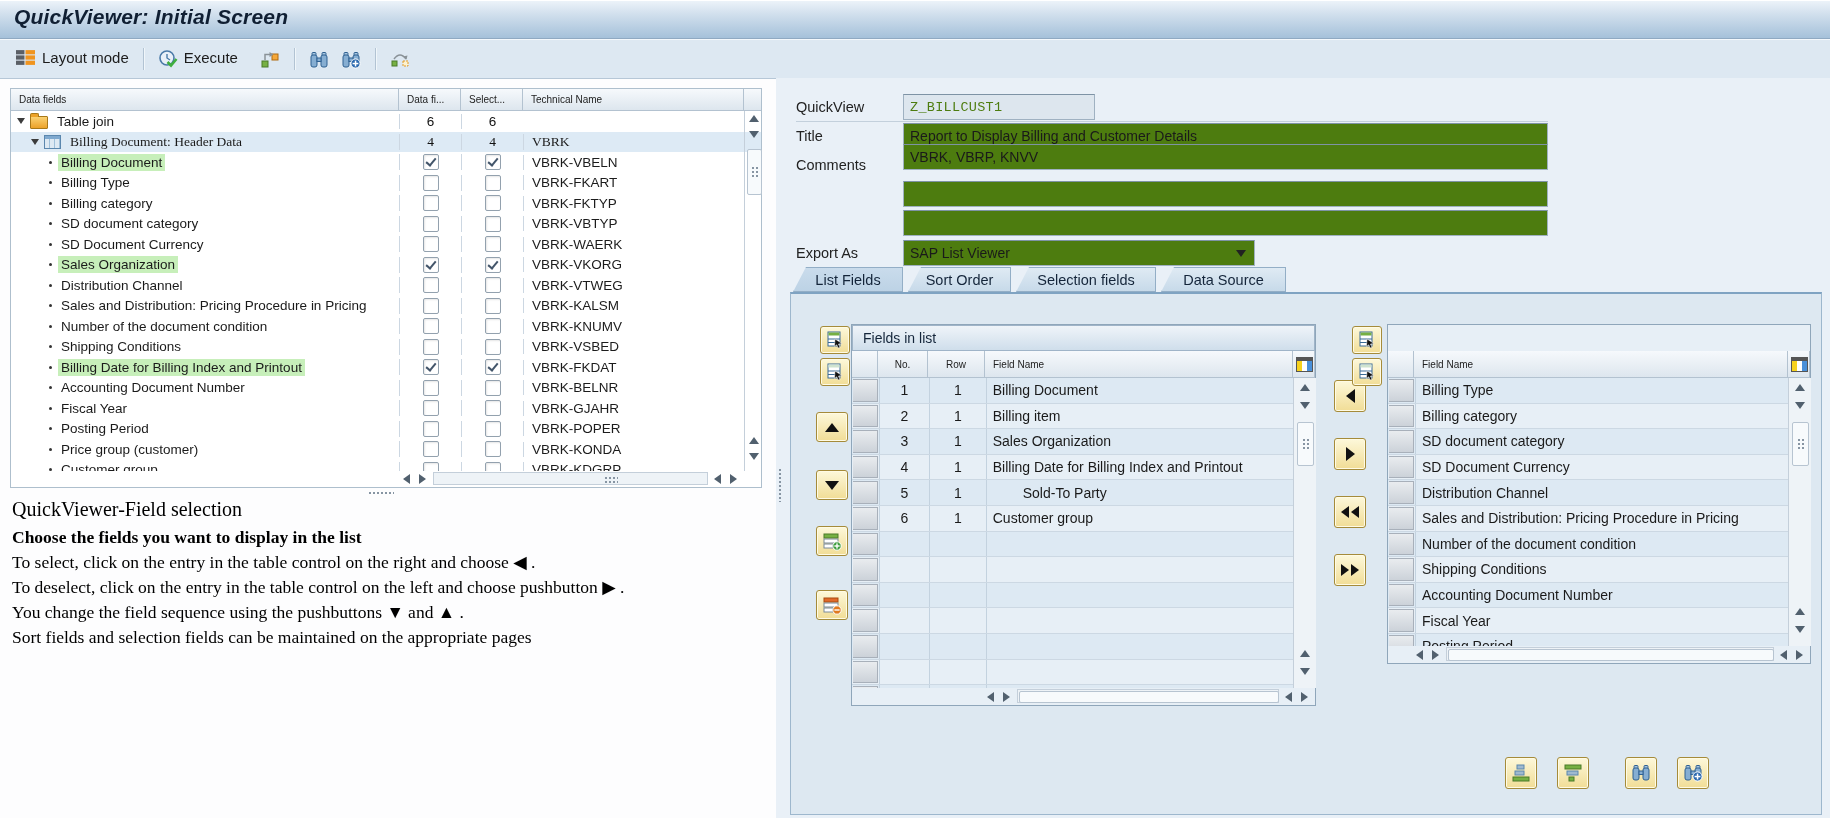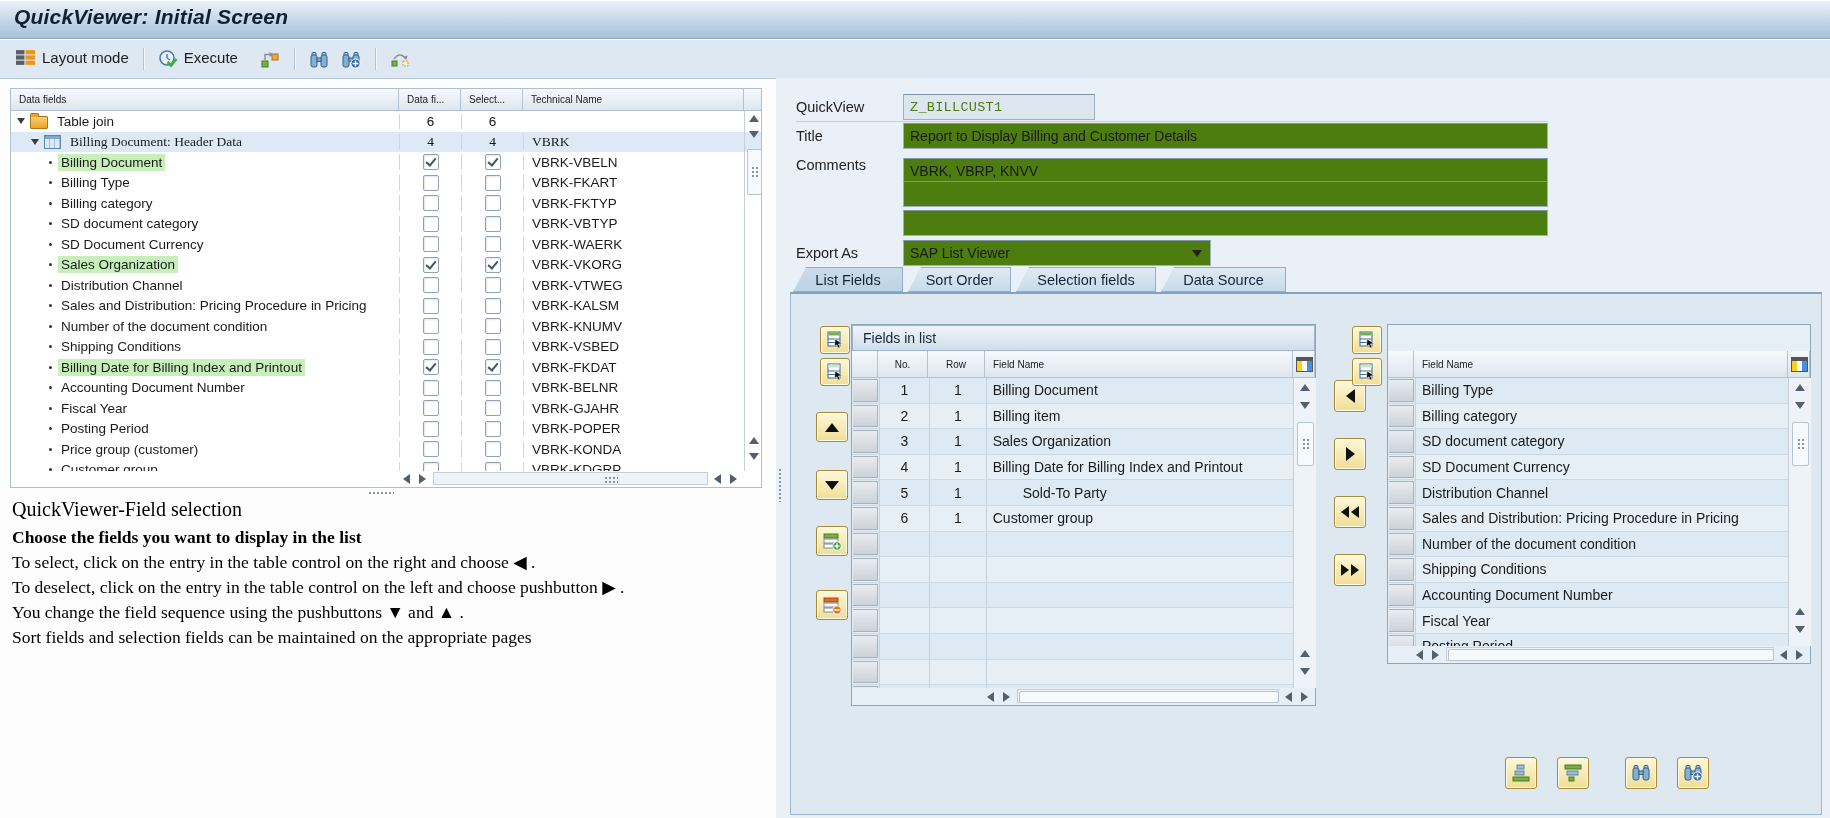--- a/index.html
+++ b/index.html
@@ -490,26 +490,26 @@
   <div class="abs grip" style="left:778px;top:468px;width:5px;height:34px;"></div>
 
   <div class="flabel" style="left:796px;top:99px;">QuickView</div>
   <div class="fbox ro" style="left:903px;top:94px;width:192px;height:26px;">Z_BILLCUST1</div>
   <div class="abs" style="left:796px;top:121px;width:752px;height:1px;background:#c3d0dc;"></div>
 
   <div class="flabel" style="left:796px;top:128px;">Title</div>
   <div class="fbox" style="left:903px;top:123px;width:645px;height:26px;">Report to Display Billing and Customer Details</div>
 
   <div class="flabel" style="left:796px;top:157px;">Comments</div>
-  <div class="fbox" style="left:903px;top:158px;width:645px;height:26px;">VBRK, VBRP, KNVV</div>
+  <div class="fbox" style="left:903px;top:144px;width:645px;height:26px;">VBRK, VBRP, KNVV</div>
   <div class="fbox" style="left:903px;top:181px;width:645px;height:26px;"></div>
   <div class="fbox" style="left:903px;top:210px;width:645px;height:26px;"></div>
 
   <div class="flabel" style="left:796px;top:245px;">Export As</div>
-  <div class="fbox" id="exportdd" style="left:903px;top:240px;width:308px;height:26px;">
+  <div class="fbox" id="exportdd" style="left:903px;top:240px;width:352px;height:26px;">
     <span>SAP List Viewer</span>
     <span class="dda tri tri-dn" style="border-top-color:#222;"></span>
   </div>
 
   <div id="tabstrip">
       <div class="tab active" style="left: 793px; top: 267px; width: 110px;">
         <span>List Fields</span>
       </div>
       <div class="tab" style="left: 908px; top: 267px; width: 103px;">
         <span>Sort Order</span>

